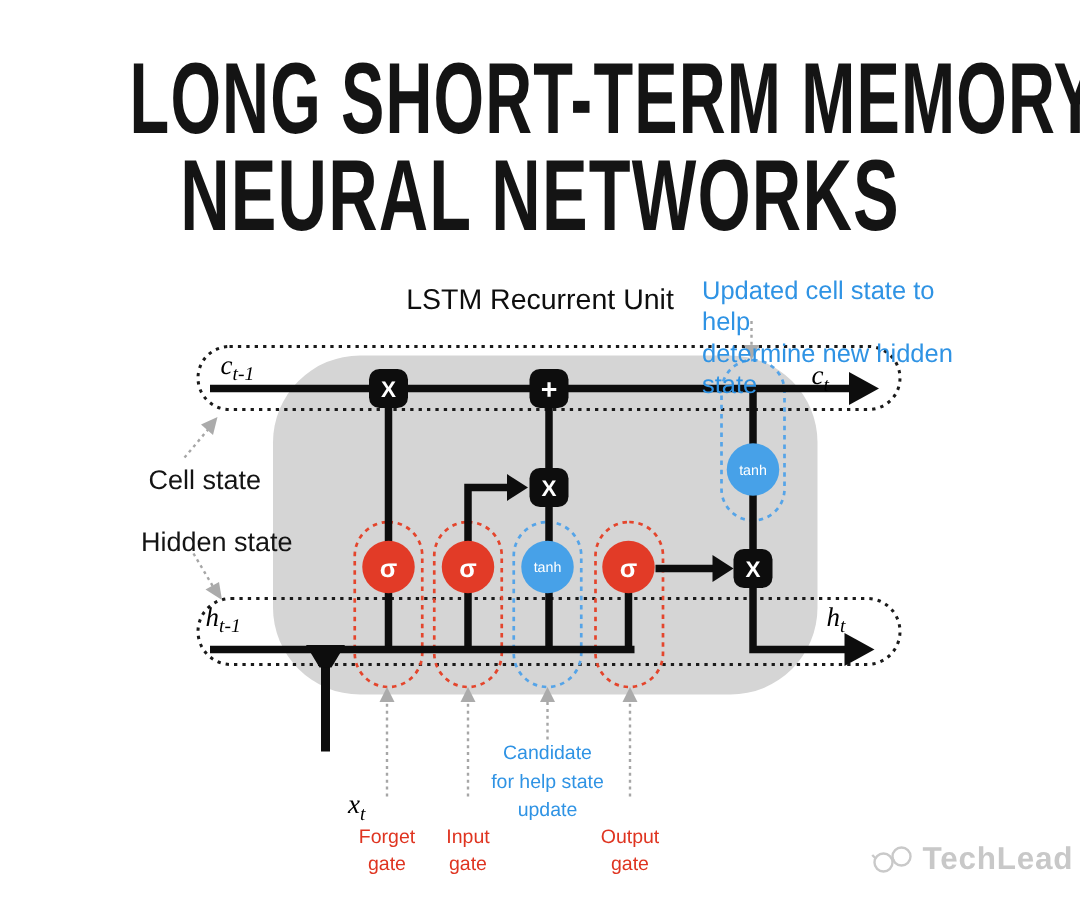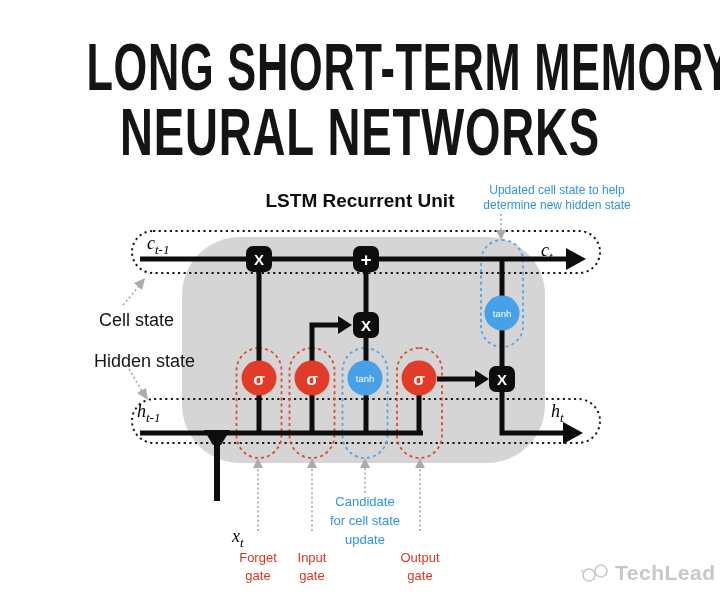--- a/index.html
+++ b/index.html
@@ -3,22 +3,22 @@
 <meta charset="utf-8">
 <style>
   html,body{margin:0;padding:0;}
   body{width:720px;height:604px;background:#ffffff;overflow:hidden;
        font-family:"Liberation Sans",sans-serif;}
   .stage{position:relative;width:720px;height:604px;background:#ffffff;}
   .abs{position:absolute;}
   .title-line{width:720px;text-align:center;font-weight:900;color:#141414;
       white-space:nowrap;letter-spacing:1px;transform-origin:50% 50%;
       font-family:"Liberation Sans",sans-serif;}
-  .diagram-title{width:720px;text-align:center;font-size:19px;font-weight:bold;color:#0e0e0e;}
-  .blue-note{color:#2f93e4;font-size:12px;line-height:1.24;text-align:center;white-space:pre-line;}
+  .diagram-title{width:720px;text-align:center;font-size:19px;font-weight:normal;color:#0e0e0e;}
+  .blue-note{color:#2f93e4;font-size:17px;line-height:1.24;white-space:pre-line;}
   .side-label{font-size:18px;color:#141414;}
   .gate-label{font-size:13px;line-height:1.4;color:#df3420;text-align:center;white-space:pre-line;margin-top:16px;}
   .cand-label{font-size:13px;line-height:1.45;color:#2f93e4;text-align:center;white-space:pre-line;}
   .math{font-family:"Liberation Serif",serif;font-style:italic;font-size:18px;color:#000;white-space:nowrap;}
   .math sub{font-size:13px;line-height:0;}
   .watermark{display:flex;align-items:center;gap:5px;color:#c8c8c8;
       font-size:21px;font-weight:600;letter-spacing:0.5px;}
   svg text{font-family:"Liberation Sans",sans-serif;}
 </style>
 </head>
@@ -127,21 +127,21 @@
   </div>
   <div class="abs math" style="left:232px;top:478px;margin-top:48px;">
     <span>x</span><sub>t</sub>
   </div>
 
   <div class="abs gate-label" style="left:223px;top:533px;width:70px;">Forget
 gate</div>
   <div class="abs gate-label" style="left:277px;top:533px;width:70px;">Input
 gate</div>
   <div class="abs cand-label" style="left:315px;top:493px;width:100px;">Candidate
-for cell state
+for help state
 update</div>
   <div class="abs gate-label" style="left:385px;top:533px;width:70px;">Output
 gate</div>
 
   <div class="abs watermark" style="left:580px;top:558px;">
     <svg width="30" height="30" viewBox="0 0 30 30">
       <g fill="none" stroke="#c9c9c9" stroke-width="1.6">
         <circle cx="9" cy="17" r="6"></circle>
         <circle cx="21" cy="13" r="6"></circle>
         <path d="M14.5 15.5 L16 14.5"></path>

